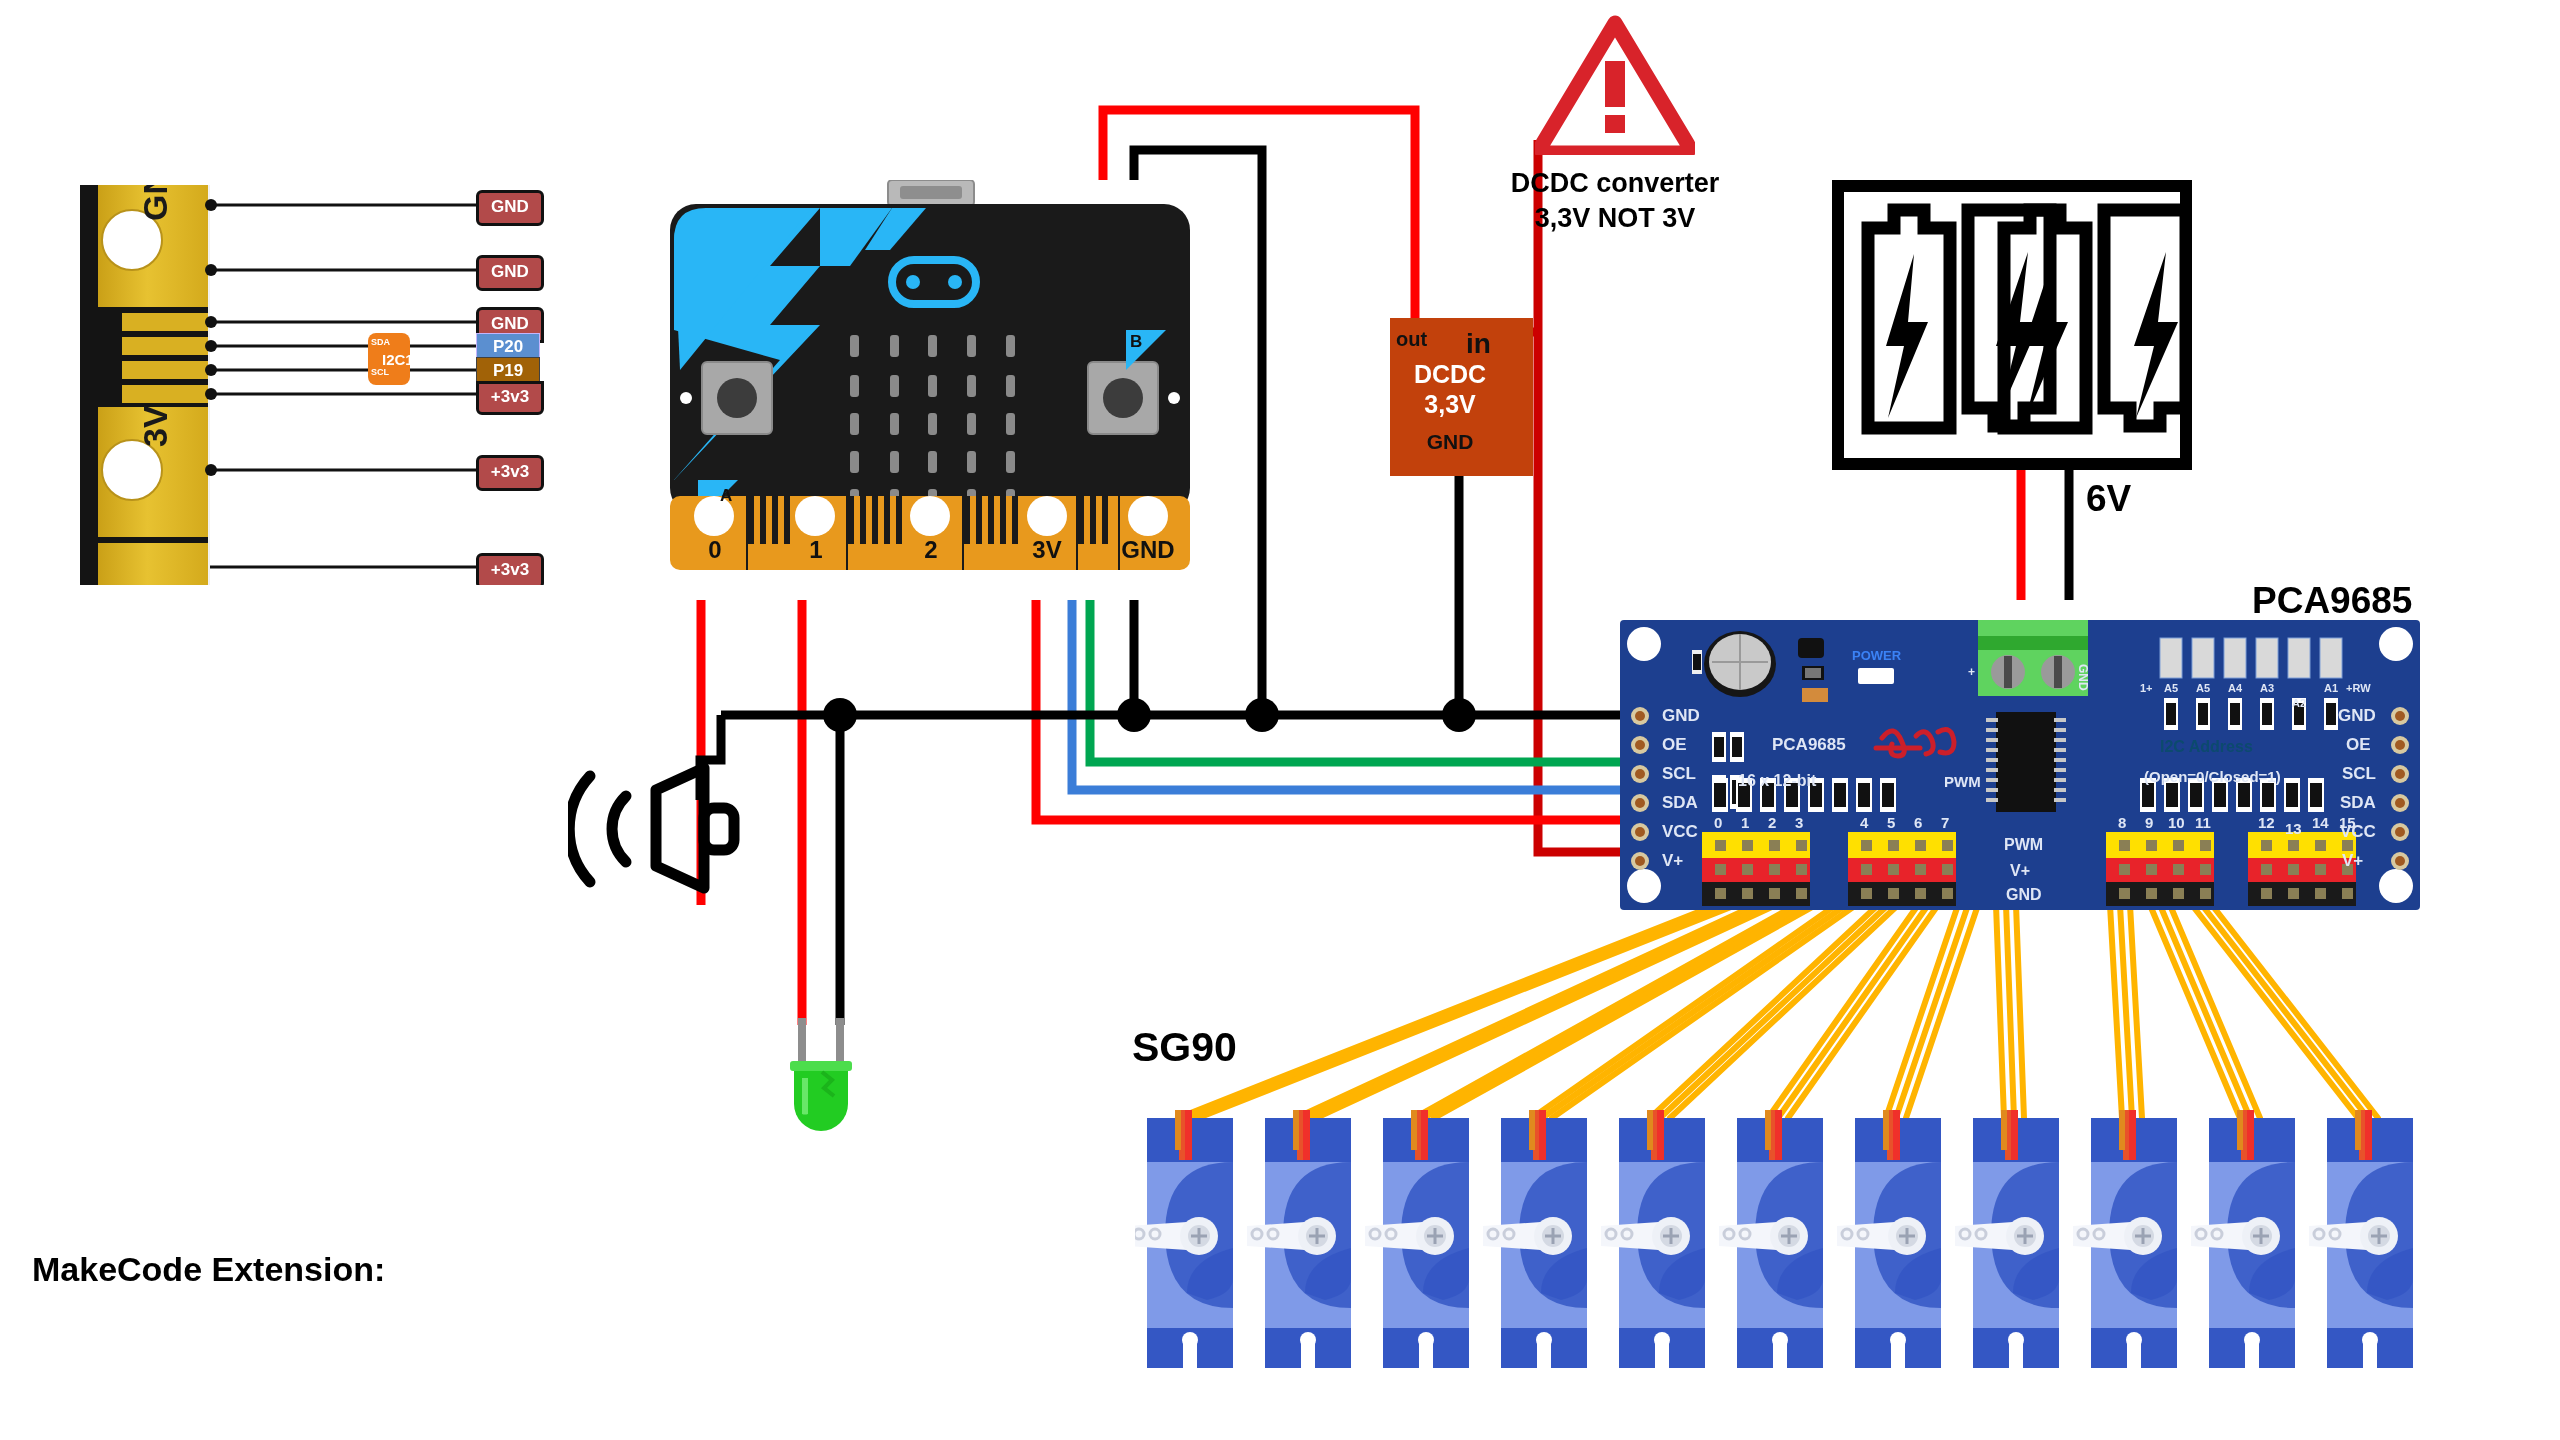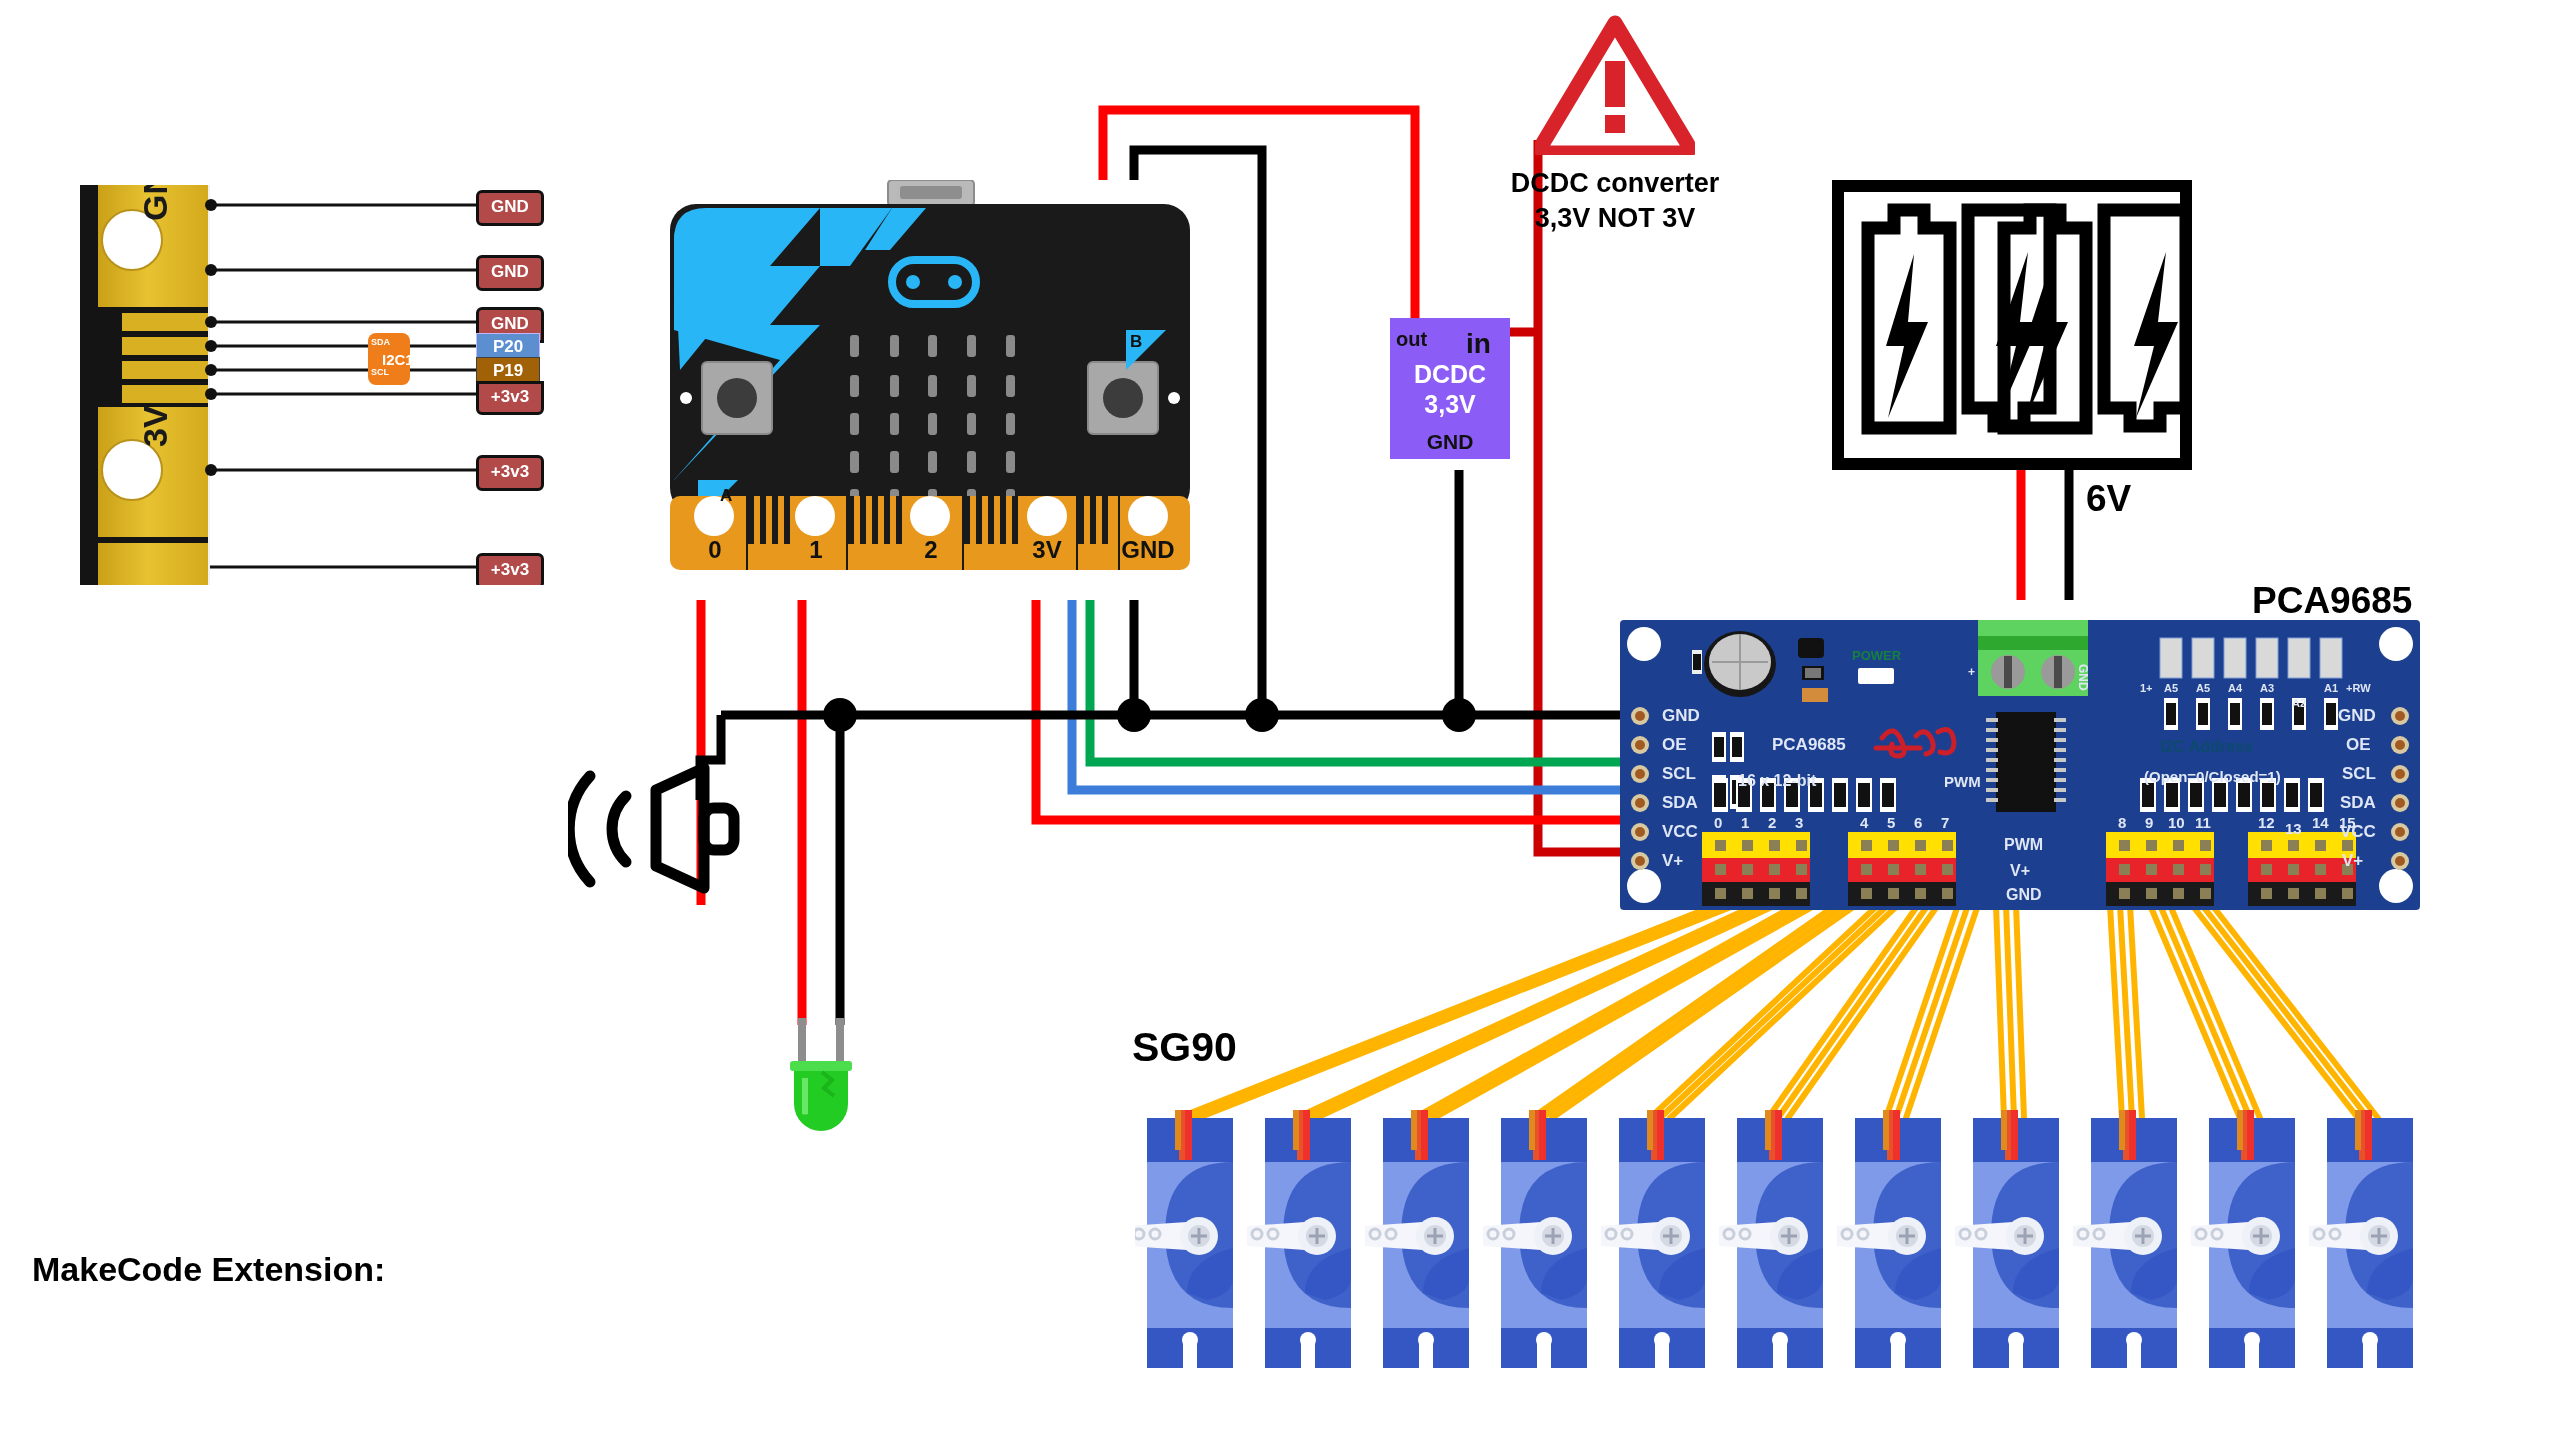--- a/index.html
+++ b/index.html
@@ -278,21 +278,21 @@
   <div class="abs" style="left:1535px;top:15px;">
     <svg width="160" height="140" viewBox="0 0 160 140">
       <path d="M80 8 L152 128 Q158 138 146 138 L14 138 Q2 138 8 128 Z" fill="none" stroke="#d8232a" stroke-width="15" stroke-linejoin="round"></path>
       <rect x="70" y="46" width="20" height="46" fill="#d8232a"></rect>
       <rect x="70" y="100" width="20" height="18" fill="#d8232a"></rect>
     </svg>
   </div>
   <div class="lbl" style="left:1445px;top:168px;width:340px;text-align:center;font-size:27px;">DCDC converter</div>
   <div class="lbl" style="left:1445px;top:203px;width:340px;text-align:center;font-size:27px;">3,3V NOT 3V</div>
 
-  <div class="abs" style="left:1390px;top:318px;width:120px;height:141px;background:#8b5cf6;">
+  <div class="abs" style="left:1390px;top:318px;width:120px;height:158px;background:#c2410c;padding-left:23px;">
     <div class="lbl" style="left:6px;top:10px;font-size:20px;color:#111;">out</div>
     <div class="lbl" style="left:76px;top:10px;font-size:28px;color:#111;">in</div>
     <div class="lbl" style="left:0;top:42px;width:120px;text-align:center;font-size:25px;color:#fff;">DCDC</div>
     <div class="lbl" style="left:0;top:72px;width:120px;text-align:center;font-size:25px;color:#fff;">3,3V</div>
     <div class="lbl" style="left:0;top:112px;width:120px;text-align:center;font-size:21px;color:#111;">GND</div>
   </div>
 
   <div class="abs" style="left:1832px;top:180px;">
     <svg width="360" height="290" viewBox="0 0 360 290">
       <rect x="6" y="6" width="348" height="278" fill="none" stroke="#000" stroke-width="12"></rect>
@@ -578,21 +578,21 @@
       </g>
 
       <g stroke="#cc1f2a" stroke-width="5" fill="none" stroke-linecap="round">
         <path d="M262 118 Q274 102 282 122 Q288 136 278 136 Q268 136 272 124"></path>
         <path d="M256 128 L300 128"></path>
         <path d="M296 116 Q306 106 312 120 Q316 132 306 134"></path>
         <path d="M318 112 Q332 104 334 122 Q334 136 320 132"></path>
       </g>
     </svg>
 
-    <div class="lbl" style="left:232px;top:28px;font-size:13px;color:#15803d;">POWER</div>
+    <div class="lbl" style="left:232px;top:28px;font-size:13px;color:#3b82f6;">POWER</div>
     <div class="lbl" style="left:152px;top:115px;font-size:17px;color:#dfe6f5;">PCA9685</div>
     <div class="lbl" style="left:118px;top:152px;font-size:16px;color:#dfe6f5;">16 x 12-bit</div>
     <div class="lbl" style="left:324px;top:153px;font-size:15px;color:#dfe6f5;">PWM</div>
     <div class="lbl" style="left:348px;top:45px;font-size:12px;color:#dfe6f5;">+</div>
     <div class="lbl" style="left:470px;top:44px;font-size:12px;color:#dfe6f5;transform:rotate(90deg);transform-origin:left top;">GND</div>
 
     <div class="lbl" style="left:540px;top:118px;font-size:16px;color:#0c4a6e;">I2C Address</div>
     <div class="lbl" style="left:524px;top:148px;font-size:15px;color:#dfe6f5;">(Open=0/Closed=1)</div>
 
     <div class="lbl" style="left:520px;top:62px;font-size:11px;color:#dfe6f5;">1+</div>

